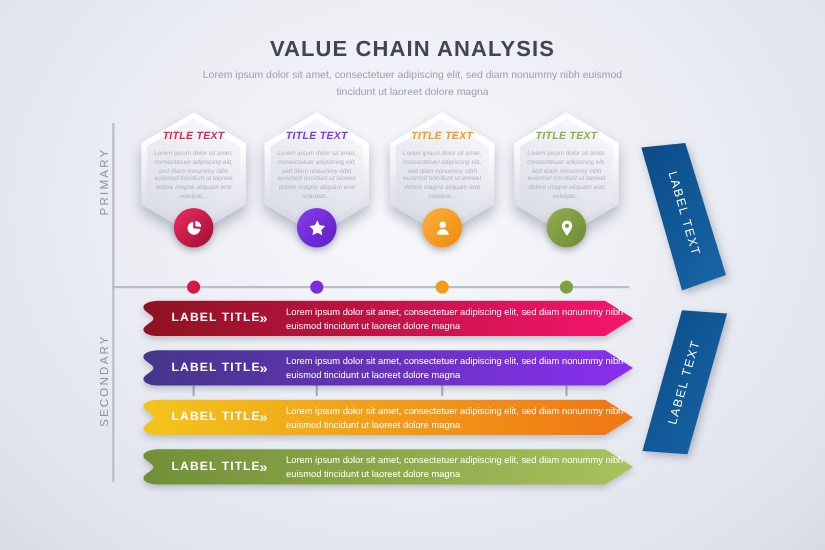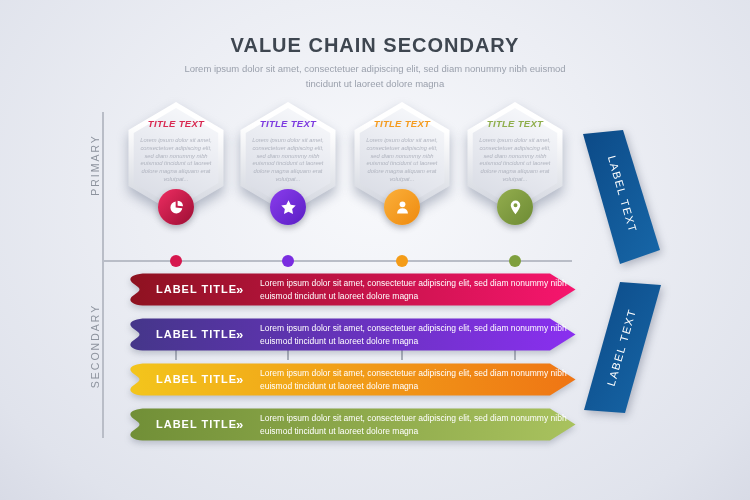--- a/index.html
+++ b/index.html
@@ -52,21 +52,21 @@
   .side-svg{position:absolute;left:575px;top:118px;width:95px;height:300px;
     filter:drop-shadow(2px 3px 4px rgba(60,70,95,0.35));}
   .side-svg text{fill:#ffffff;font-size:11px;letter-spacing:1.5px;
     font-family:"Liberation Sans",sans-serif;}
 </style>
 </head>
 <body>
 
 <div class="stage">
 
-  <div class="title">VALUE CHAIN SECONDARY</div>
+  <div class="title">VALUE CHAIN ANALYSIS</div>
   <div class="subtitle">Lorem ipsum dolor sit amet, consectetuer adipiscing elit, sed diam nonummy nibh euismod tincidunt ut laoreet dolore magna</div>
 
   <div class="vline"></div>
   <div class="hline"></div>
   <div class="axis-label axis-primary">PRIMARY</div>
   <div class="axis-label axis-secondary">SECONDARY</div>
 
   <div class="hex-card" style="left:122px">
     <div class="hex-shadow">
         <div class="hex hex-outer"></div>

